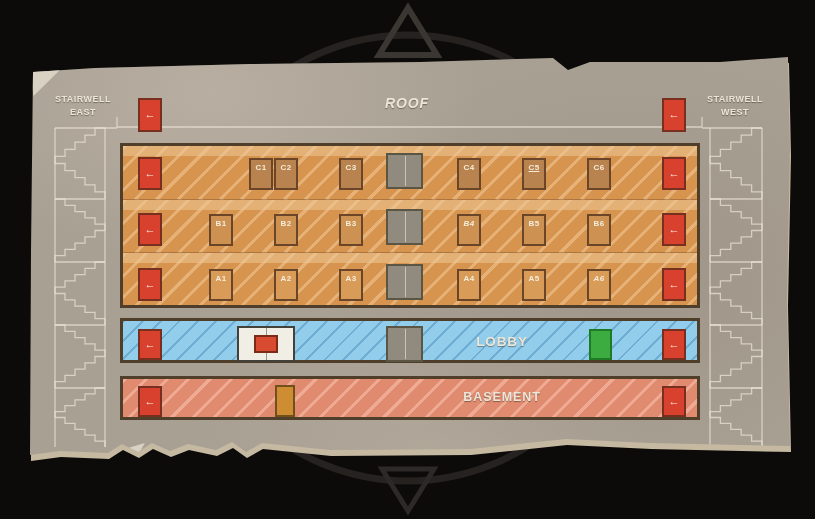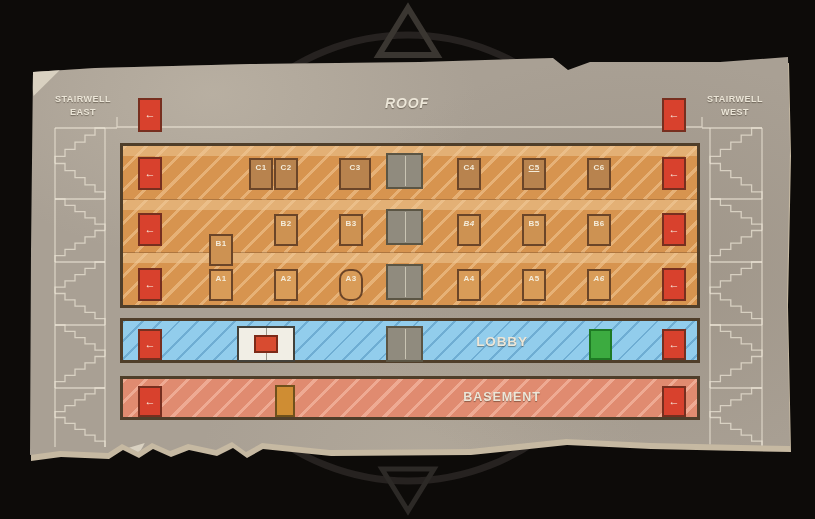--- a/index.html
+++ b/index.html
@@ -147,47 +147,47 @@
     <div class="band" style="top:252px;"></div>
     <div id="floor-doors">
         <div class="door door-red" style="left: 138px; top: 157px; width: 24px; height: 33px;">
           <span class="arr">←</span>
         </div>
         <div class="door door-red" style="left: 662px; top: 157px; width: 24px; height: 33px;">
           <span class="arr">←</span>
         </div>
         <div class="door door-room fill-c" style="left: 209px; top: 158px; width: 24px; height: 32px; margin-left: 40px;">C1</div>
         <div class="door door-room fill-c" style="left: 274px; top: 158px; width: 24px; height: 32px;">C2</div>
-        <div class="door door-room fill-c" style="left: 339px; top: 158px; width: 32px; height: 32px;">C3</div>
+        <div class="door door-room fill-c" style="left: 339px; top: 158px; width: 24px; height: 32px;">C3</div>
         <div class="door door-room fill-c" style="left: 457px; top: 158px; width: 24px; height: 32px;">C4</div>
         <div class="door door-room fill-c" style="left: 522px; top: 158px; width: 24px; height: 32px; text-decoration: underline;">C5</div>
         <div class="door door-room fill-c" style="left: 587px; top: 158px; width: 24px; height: 32px;">C6</div>
         <div class="elevator" style="left: 386px; top: 153px; width: 37px; height: 36px;"></div>
         <div class="door door-red" style="left: 138px; top: 213px; width: 24px; height: 33px;">
           <span class="arr">←</span>
         </div>
         <div class="door door-red" style="left: 662px; top: 213px; width: 24px; height: 33px;">
           <span class="arr">←</span>
         </div>
-        <div class="door door-room fill-b" style="left: 209px; top: 214px; width: 24px; height: 32px; margin-top: 20px;">B1</div>
+        <div class="door door-room fill-b" style="left: 209px; top: 214px; width: 24px; height: 32px;">B1</div>
         <div class="door door-room fill-b" style="left: 274px; top: 214px; width: 24px; height: 32px;">B2</div>
         <div class="door door-room fill-b" style="left: 339px; top: 214px; width: 24px; height: 32px;">B3</div>
         <div class="door door-room fill-b" style="left: 457px; top: 214px; width: 24px; height: 32px; font-style: italic;">B4</div>
         <div class="door door-room fill-b" style="left: 522px; top: 214px; width: 24px; height: 32px;">B5</div>
         <div class="door door-room fill-b" style="left: 587px; top: 214px; width: 24px; height: 32px;">B6</div>
         <div class="elevator" style="left: 386px; top: 209px; width: 37px; height: 36px;"></div>
         <div class="door door-red" style="left: 138px; top: 268px; width: 24px; height: 33px;">
           <span class="arr">←</span>
         </div>
         <div class="door door-red" style="left: 662px; top: 268px; width: 24px; height: 33px;">
           <span class="arr">←</span>
         </div>
         <div class="door door-room fill-a" style="left: 209px; top: 269px; width: 24px; height: 32px;">A1</div>
         <div class="door door-room fill-a" style="left: 274px; top: 269px; width: 24px; height: 32px;">A2</div>
-        <div class="door door-room fill-a" style="left: 339px; top: 269px; width: 24px; height: 32px; border-radius: 10px;">A3</div>
+        <div class="door door-room fill-a" style="left: 339px; top: 269px; width: 24px; height: 32px;">A3</div>
         <div class="door door-room fill-a" style="left: 457px; top: 269px; width: 24px; height: 32px;">A4</div>
         <div class="door door-room fill-a" style="left: 522px; top: 269px; width: 24px; height: 32px;">A5</div>
         <div class="door door-room fill-a" style="left: 587px; top: 269px; width: 24px; height: 32px; font-style: italic;">A6</div>
         <div class="elevator" style="left: 386px; top: 264px; width: 37px; height: 36px;"></div>
       </div>
 
     <div class="frame lobby-band"></div>
     <div class="door door-red" style="left:138px;top:329px;width:24px;height:31px;">
         <span class="arr">←</span>
       </div>

